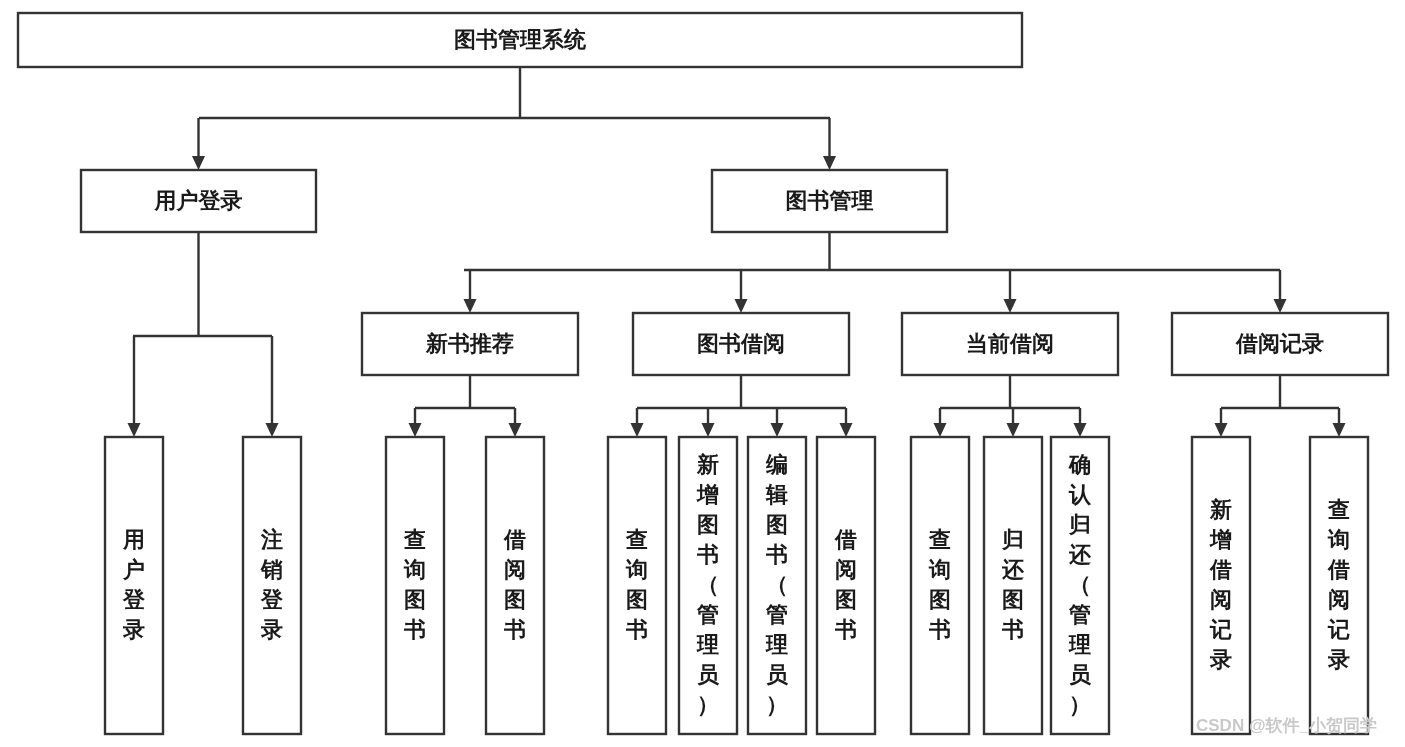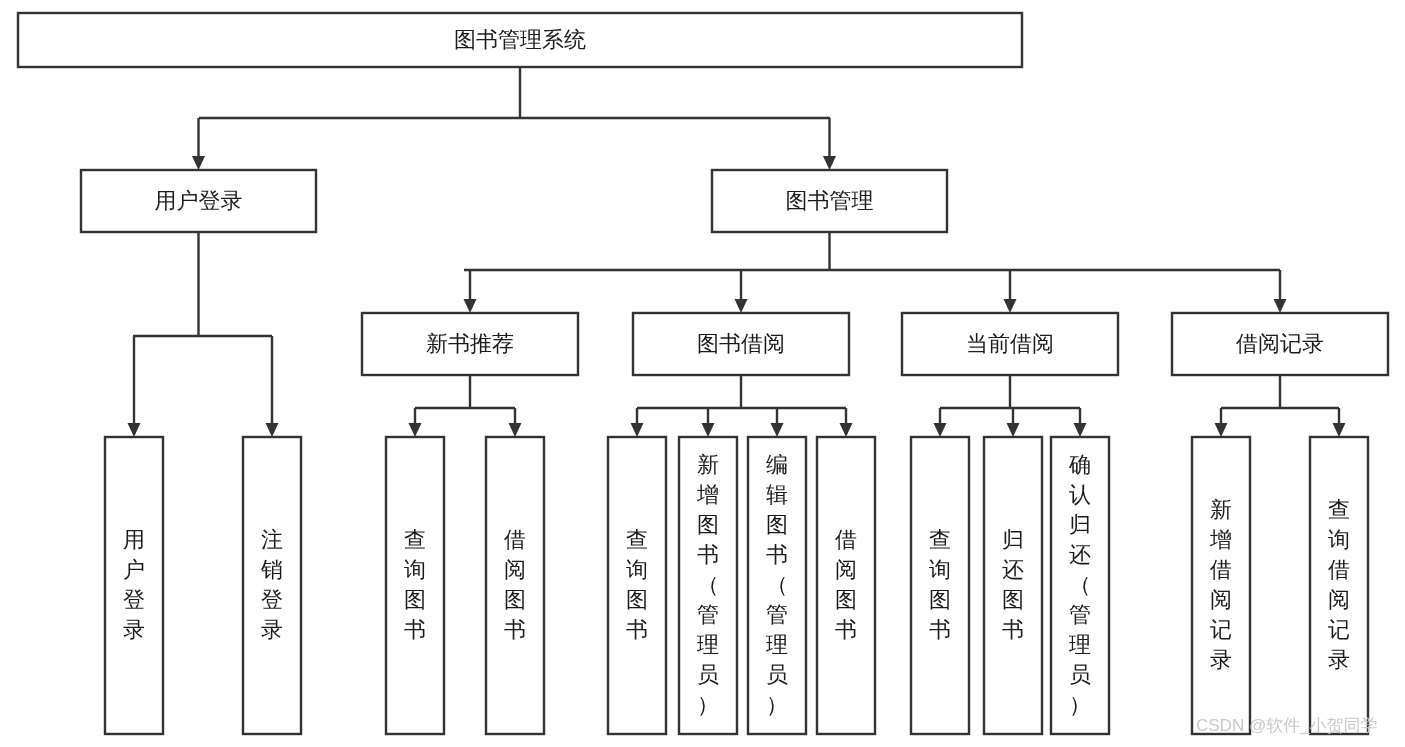--- a/index.html
+++ b/index.html
@@ -12,20 +12,21 @@
     width: 1405px;
     height: 747px;
     font-family: "Liberation Sans", "DejaVu Sans", sans-serif;
     overflow: hidden;
     position: relative;
   }
   #diagram-root {
     position: relative;
     width: 1405px;
     height: 747px;
+    font-weight: bold;
   }
   svg#tree-svg {
     position: absolute;
     left: 0;
     top: 0;
     width: 1405px;
     height: 747px;
     display: block;
   }
   .node-box {

